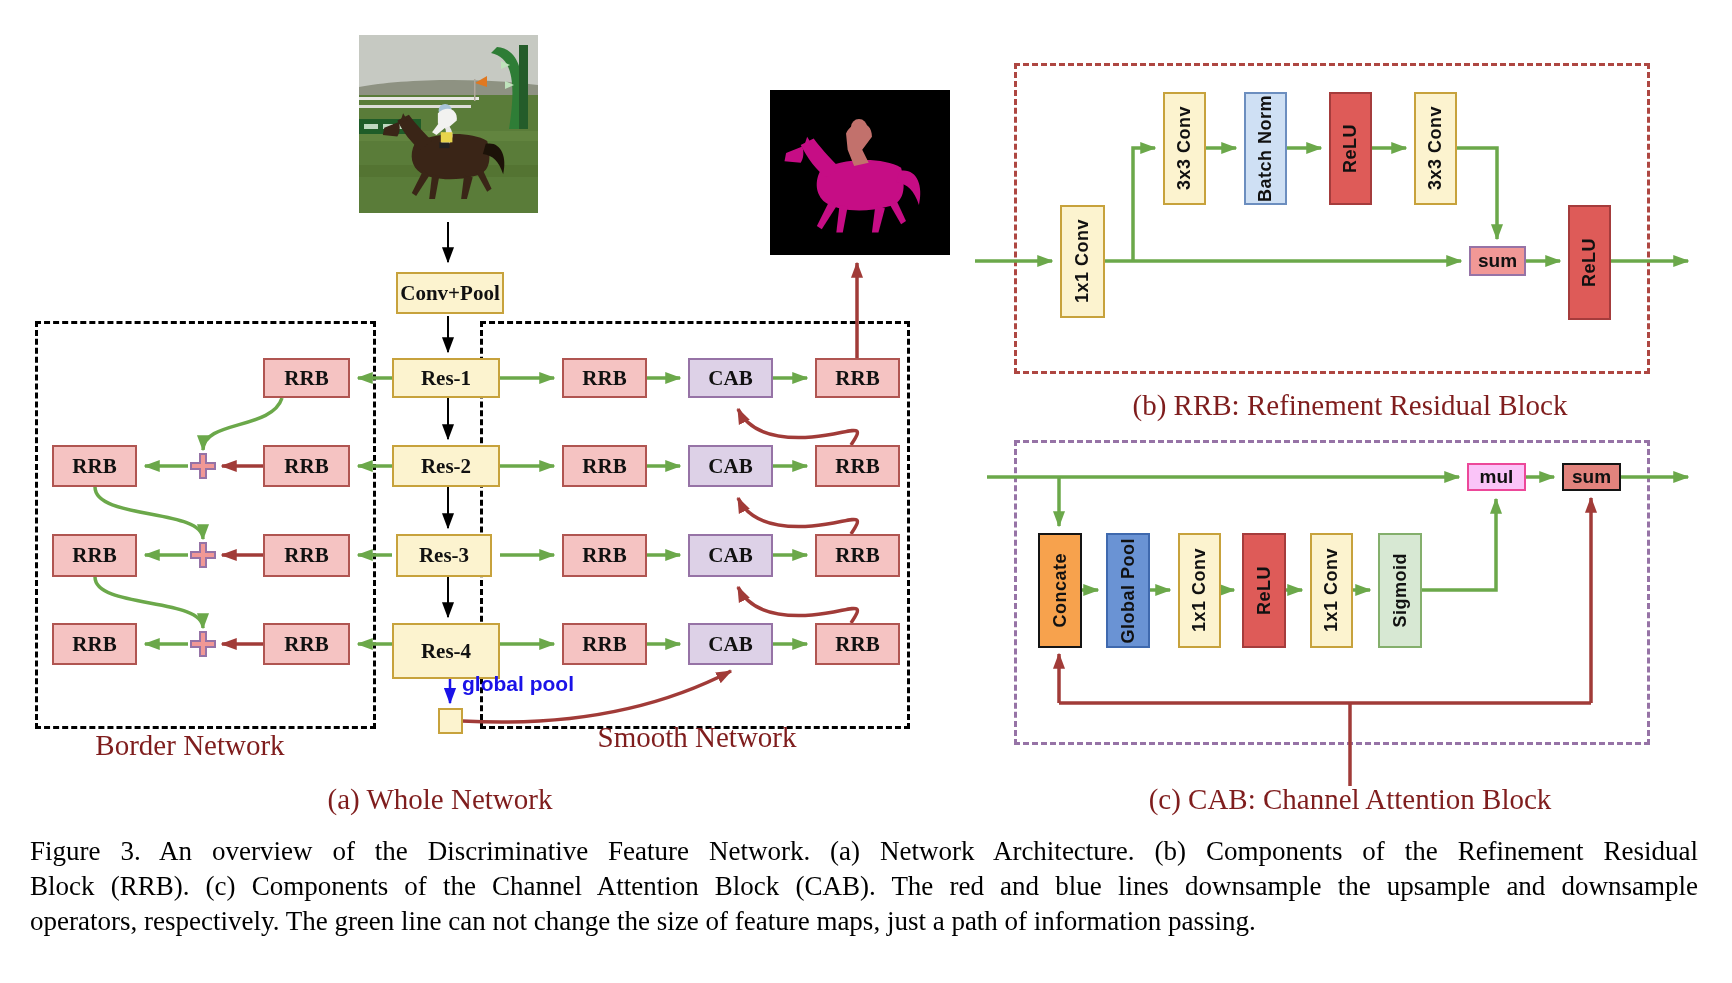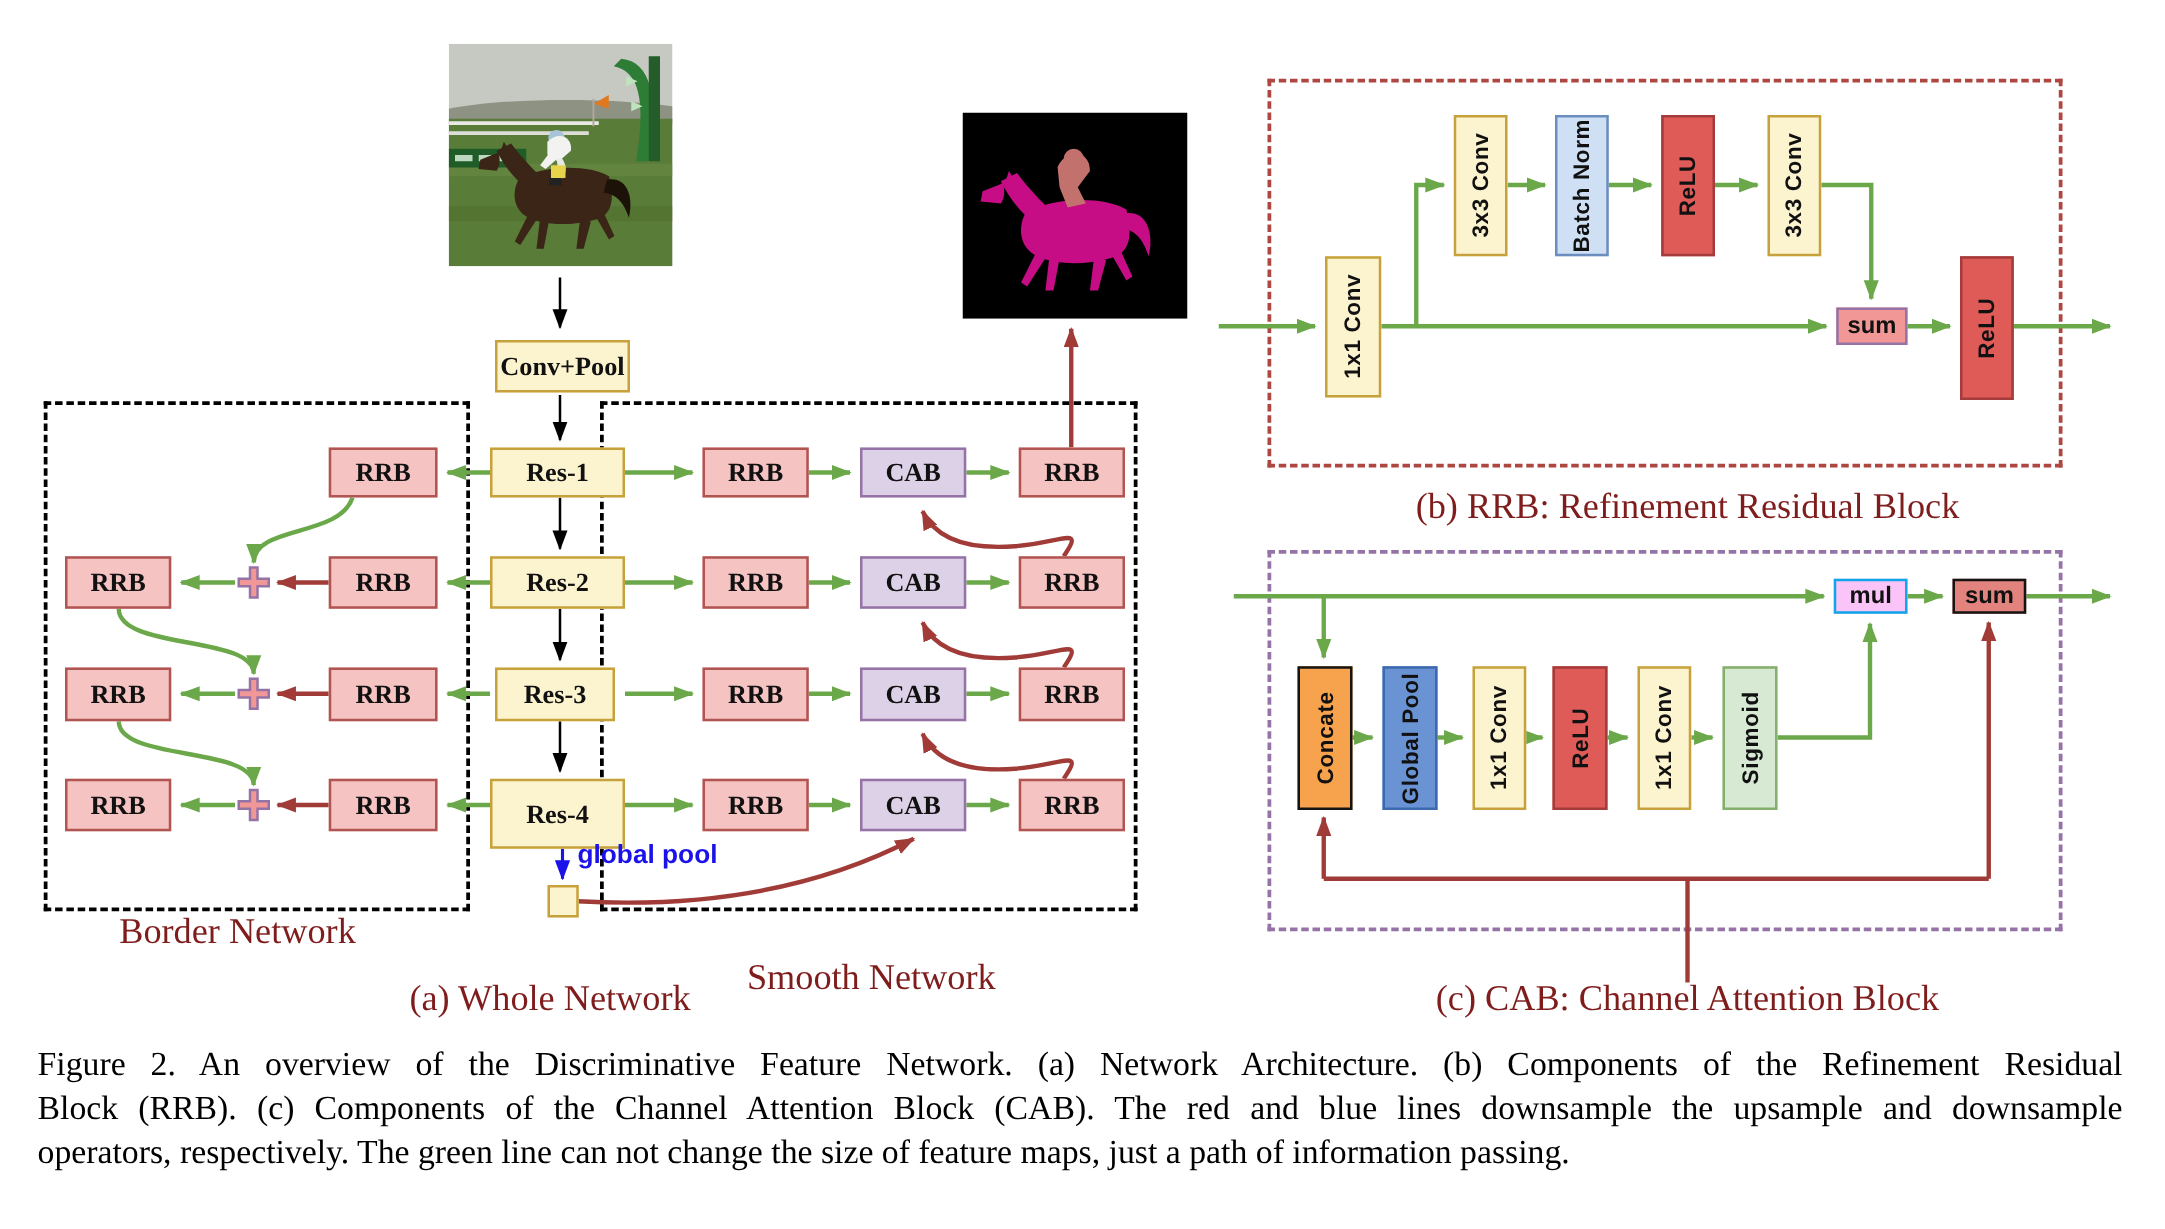--- a/index.html
+++ b/index.html
@@ -11,21 +11,21 @@
         box-sizing:border-box;z-index:10;font-weight:bold;color:#111;}
   .serifbox{font-family:"Liberation Serif",serif;font-size:21px;font-weight:700;}
   .yellow{background:#FCF3CF;border:2px solid #C7A23C;}
   .pink{background:#F5C3C2;border:2px solid #B05551;}
   .purplebox{background:#DDD1E7;border:2px solid #9673A6;}
   .bluebox{background:#CFE0F4;border:2px solid #6C8EBF;}
   .redbox{background:#DE5B58;border:2px solid #A53C3C;}
   .orangebox{background:#F7A24D;border:2px solid #141414;}
   .dbluebox{background:#6A93D4;border:2px solid #3F69AE;}
   .greenbox{background:#D7E8D3;border:2px solid #84AF6C;}
-  .mulbox{background:#FAC4F8;border:2px solid #0ea5e9;}
+  .mulbox{background:#FAC4F8;border:2px solid #ec4899;}
   .sumbbox{background:#F19896;border:2px solid #9673A6;}
   .sumcbox{background:#E2837D;border:2px solid #141414;}
   .vtext{writing-mode:vertical-rl;transform:rotate(180deg);
          font-family:"Liberation Sans",sans-serif;font-weight:700;font-size:18px;
          letter-spacing:.5px;color:#111;}
   .stext{font-family:"Liberation Sans",sans-serif;font-weight:700;font-size:19px;color:#111;}
   
   .dashed{position:absolute;box-sizing:border-box;z-index:1;background:transparent;}
   .dash-black{border:3px dashed #000;}
   .dash-red{border:3px dashed #AE4742;}
@@ -287,21 +287,21 @@
       <span>RRB</span>
     </div>
   <div class="node pink serifbox" style="left:815px;top:623px;width:85px;height:42px">
       <span>RRB</span>
     </div>
 
   <div class="gpool" style="left:462px;top:672px">global pool</div>
   <div class="node yellow" style="left:438px;top:708px;width:25px;height:26px"></div>
 
   <div class="cap netlabel" style="left:60px;top:729px;width:260px">Border Network</div>
-  <div class="cap netlabel" style="left:557px;top:766px;width:280px">Smooth Network</div>
+  <div class="cap netlabel" style="left:557px;top:721px;width:280px">Smooth Network</div>
   <div class="cap subcap" style="left:280px;top:783px;width:320px">(a) Whole Network</div>
 
   <div class="node yellow" style="left:1060px;top:205px;width:45px;height:113px">
       <span class="vtext">1x1 Conv</span>
     </div>
   <div class="node yellow" style="left:1163px;top:92px;width:43px;height:113px">
       <span class="vtext">3x3 Conv</span>
     </div>
   <div class="node bluebox" style="left:1244px;top:92px;width:43px;height:113px">
       <span class="vtext">Batch Norm</span>
@@ -340,18 +340,18 @@
     </div>
   <div class="node mulbox stext" style="left:1467px;top:463px;width:59px;height:28px">
       <span>mul</span>
     </div>
   <div class="node sumcbox stext" style="left:1562px;top:463px;width:59px;height:28px">
       <span>sum</span>
     </div>
   <div class="cap subcap" style="left:1050px;top:783px;width:600px">(c) CAB: Channel Attention Block</div>
 
   <div id="figcap">
-    <div class="just">Figure 2. An overview of the Discriminative Feature Network.  (a) Network Architecture.  (b) Components of the Refinement Residual</div>
+    <div class="just">Figure 3. An overview of the Discriminative Feature Network.  (a) Network Architecture.  (b) Components of the Refinement Residual</div>
     <div class="just">Block (RRB). (c) Components of the Channel Attention Block (CAB). The red and blue lines downsample the upsample and downsample</div>
     <div>operators, respectively. The green line can not change the size of feature maps, just a path of information passing.</div>
   </div>
 
 </div>
 
 </body></html>

